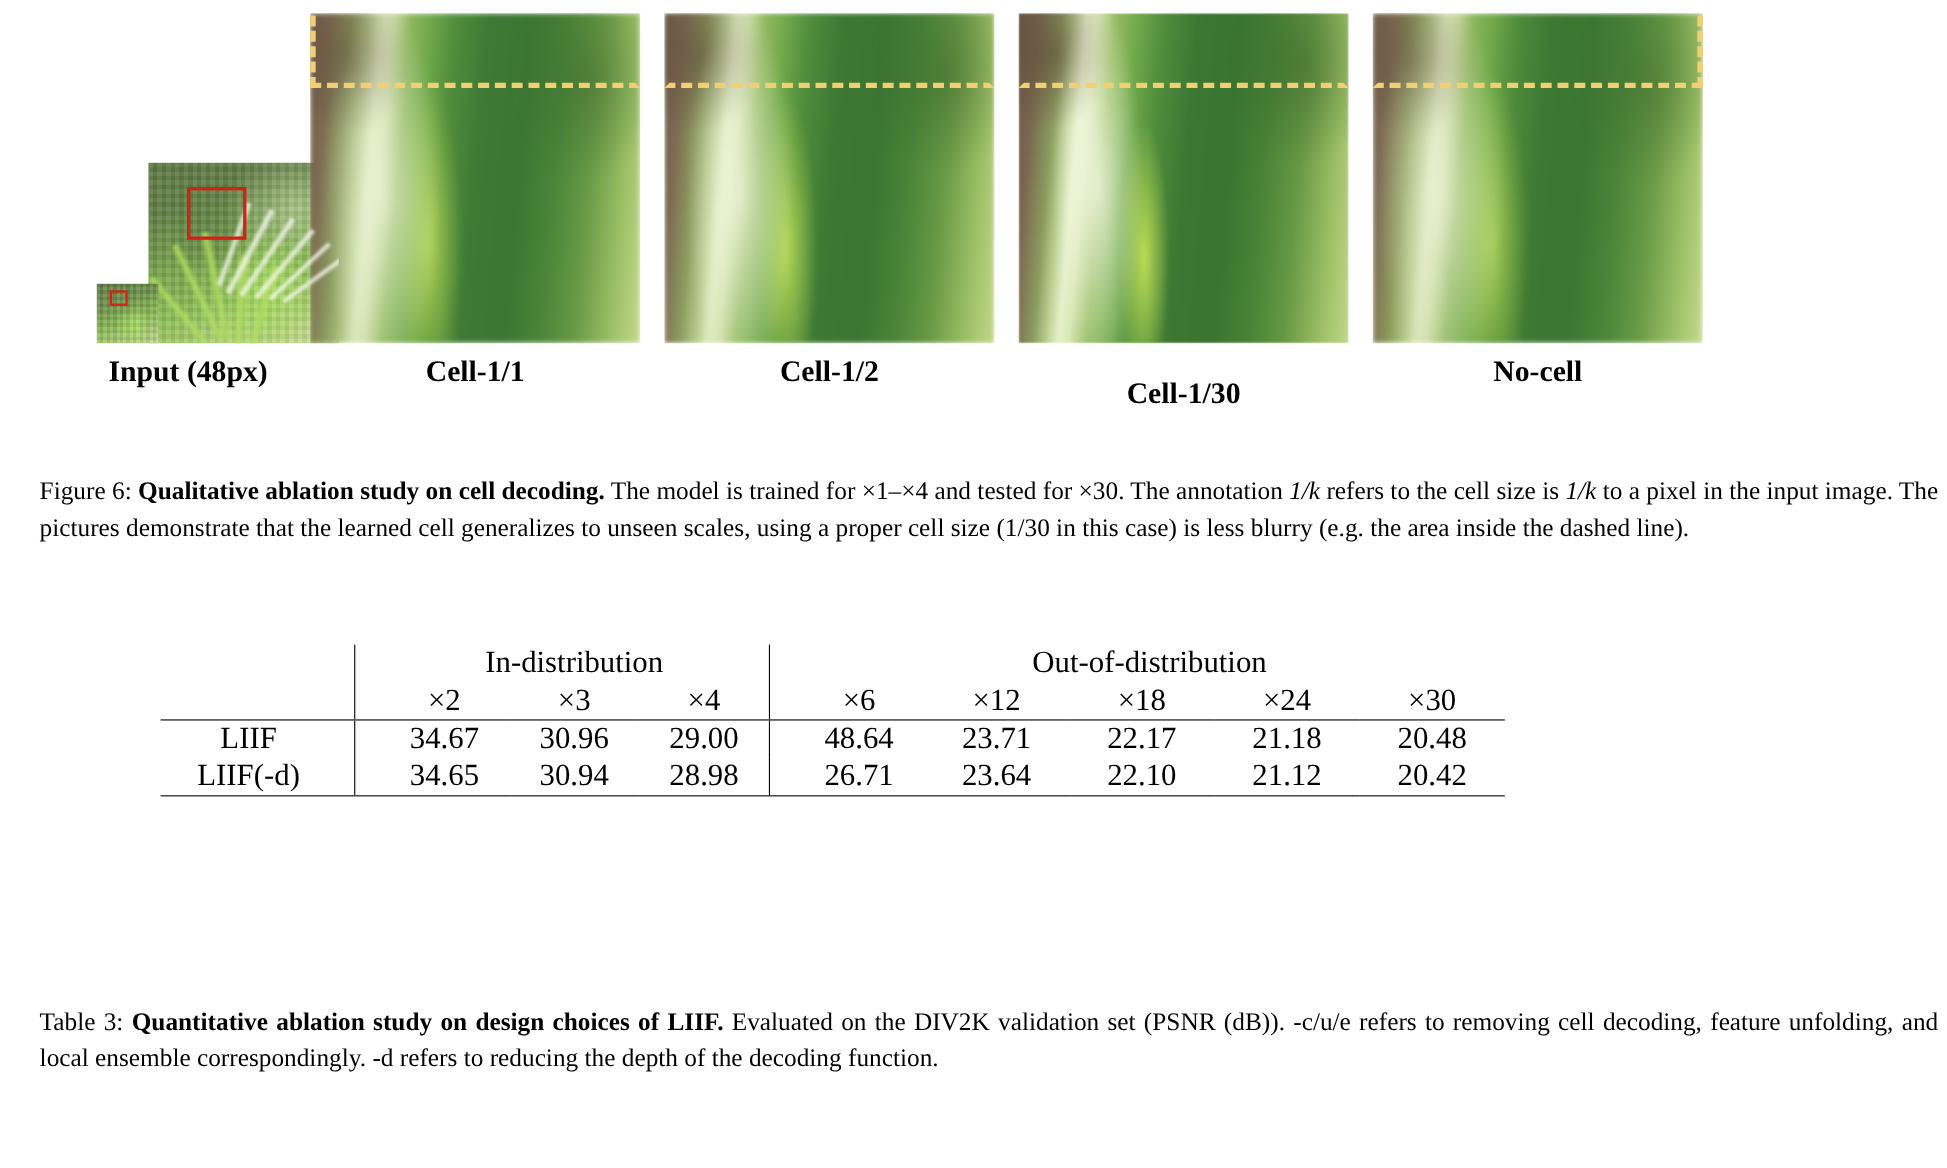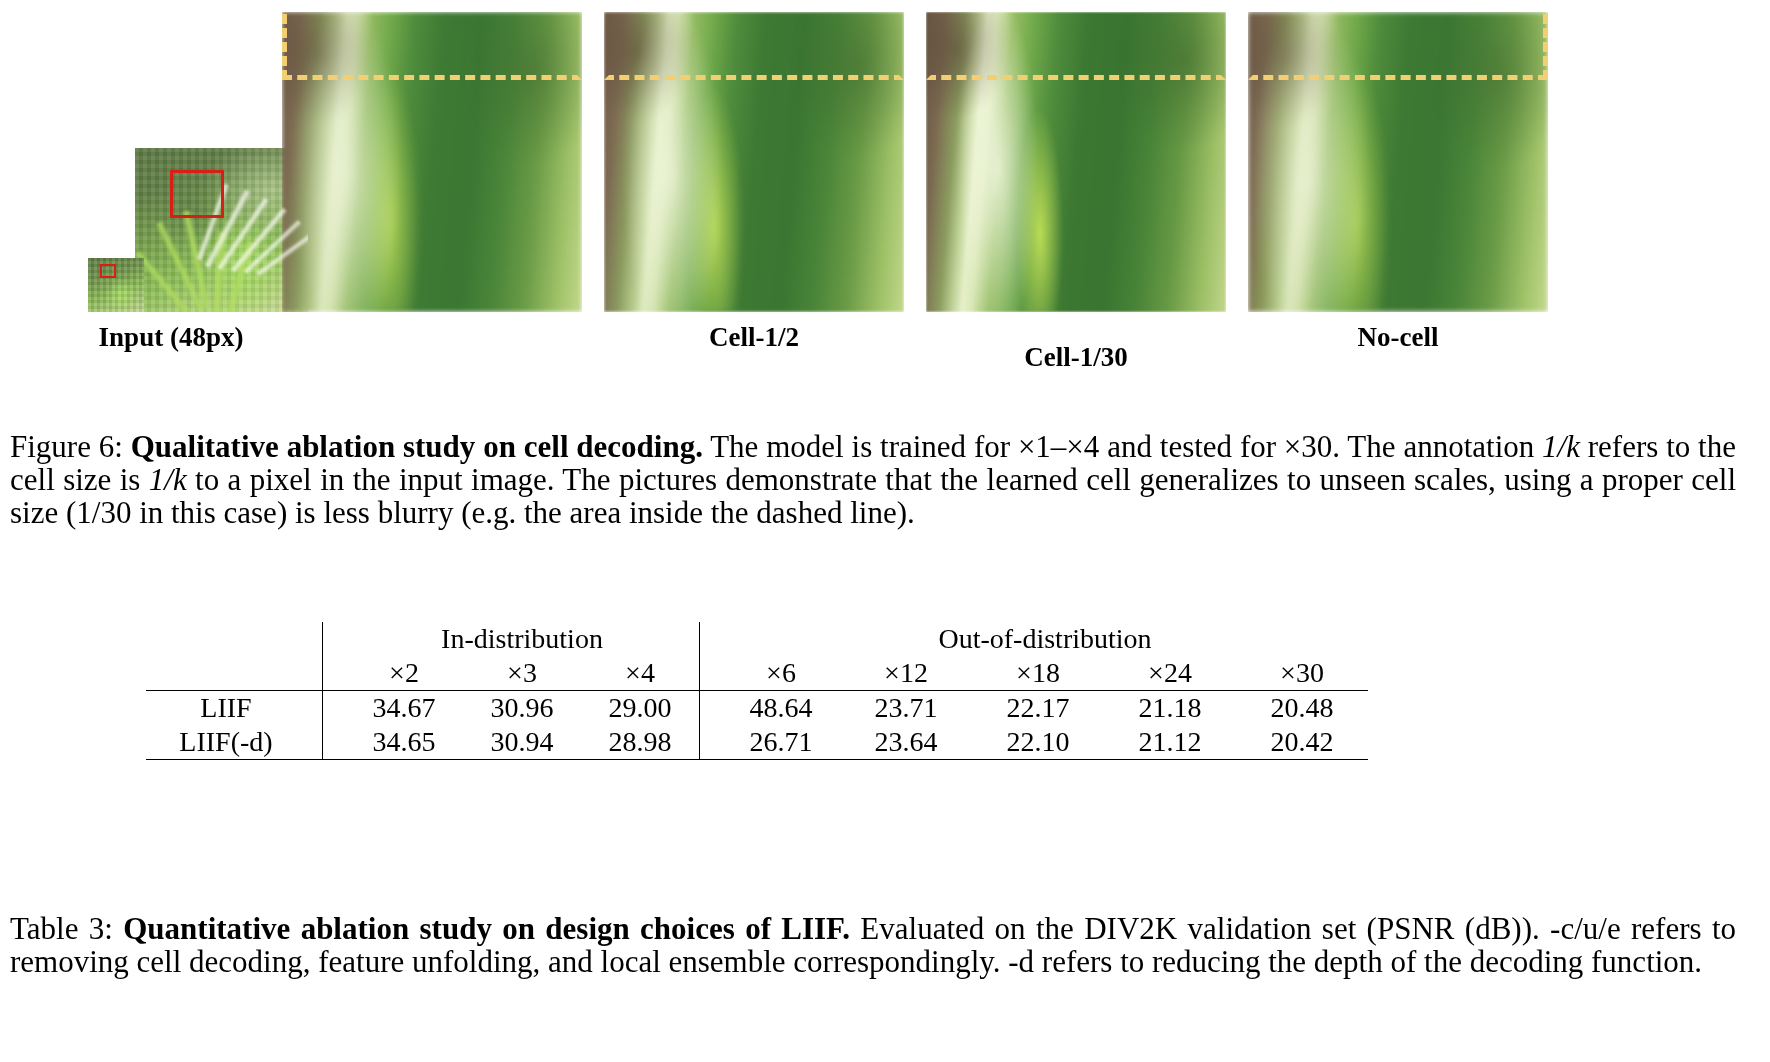--- a/index.html
+++ b/index.html
@@ -140,41 +140,40 @@
     top: 322px;
     text-align: center;
     font-size: 27px;
     font-family: "Liberation Serif", "DejaVu Serif", serif;
     white-space: nowrap;
   }
 
   
   .caption {
     position: absolute;
-    left: 10px;
+    left: 36px;
     width: 1726px;
-    font-size: 31px;
+    font-size: 23px;
     line-height: 33px;
     text-align: justify;
     text-justify: inter-word;
   }
   .caption b { font-weight: bold; }
   .caption i { font-style: italic; }
   .cap-fig6 { top: 430px; }
   .cap-tab3 { top: 912px; }
 
   
   .table-wrap {
     position: absolute;
     left: 0;
     top: 586px;
     width: 1514px;
     display: flex;
     justify-content: center;
-    margin-top: 36px;
   }
   table.ablation {
     border-collapse: collapse;
     font-size: 28px;
     font-family: "Liberation Serif", "DejaVu Serif", serif;
   }
   table.ablation td, table.ablation th {
     font-weight: normal;
     padding: 1px 0;
     text-align: center;
@@ -233,20 +232,21 @@
              filter: blur(2.2px);">
       </div>
       <div class="crop-img" style="background:
              radial-gradient(ellipse 26% 85% at 22% 55%, rgba(250,252,235,0.62) 0%, rgba(250,252,235,0) 70%),
              radial-gradient(ellipse 14% 70% at 36% 70%, rgba(196,226,86,0.75) 0%, rgba(196,226,86,0) 72%),
              radial-gradient(ellipse 30% 40% at 84% 20%, rgba(60,100,45,0.45) 0%, rgba(60,100,45,0) 75%),
              radial-gradient(ellipse 24% 30% at 12% 14%, rgba(92,74,56,0.55) 0%, rgba(92,74,56,0) 78%);
              filter: blur(3px);"></div>
       <div class="dash-rect no-right"></div>
     </div>
+    <div class="panel-label" style="left:282px; width:300px;">Cell-1/1</div>
 
     <div class="panel crop-panel" style="left:604px;">
       <div class="crop-img" style="background:
              linear-gradient(95deg,
                #6d5a47 0%,  #7d6a52 6%,
                #8a9a5e 12%, #b8cc8e 17%,
                #dcebbe 20%, #d2e3ae 23%,
                #92ba60 28%, #70a94b 34%,
                #4f8c3c 41%, #3e7933 50%,
                #3b7632 62%, #498438 72%,

